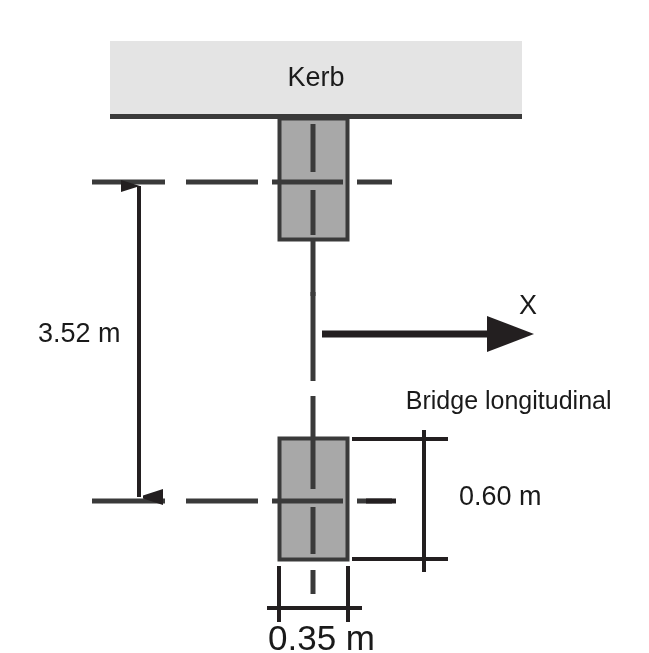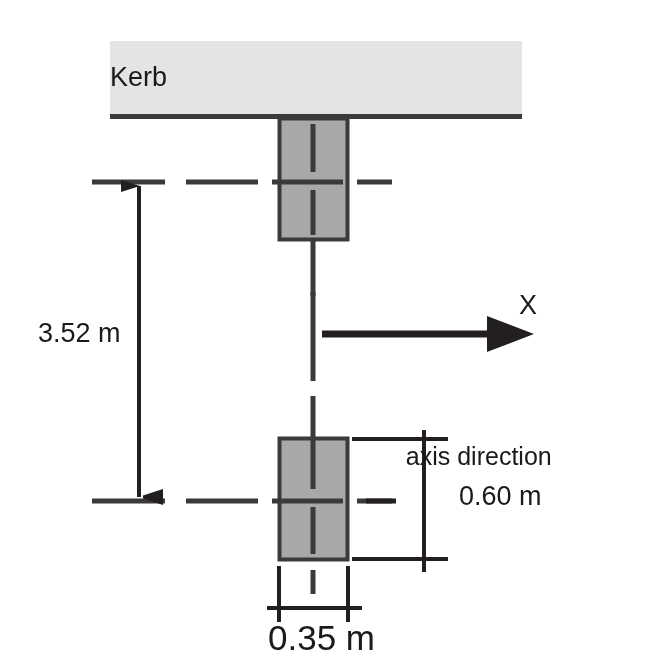--- a/index.html
+++ b/index.html
@@ -26,21 +26,21 @@
     position: absolute;
     color: #1a1a1a;
     font-family: "Liberation Sans", sans-serif;
     white-space: pre;
     line-height: 1.12;
   }
   #label-kerb {
     left: 110px;
     top: 62px;
     width: 412px;
-    text-align: left;
+    text-align: center;
     font-size: 27px;
   }
   #label-dim-vertical {
     left: 38px;
     top: 318px;
     font-size: 27px;
   }
   #label-axis-x {
     left: 519px;
     top: 290px;
@@ -142,21 +142,20 @@
 
   </svg>
 
   <div class="fig-label" id="label-kerb">Kerb</div>
 
   <div class="fig-label" id="label-dim-vertical">3.52 m</div>
 
   <div class="fig-label" id="label-axis-x">X</div>
 
   <div class="fig-label" id="label-axis-caption">
-    <br>
-    <span>axis direction</span>
+    <span>Bridge longitudinal</span><br>
   </div>
 
   <div class="fig-label" id="label-dim-height">0.60 m</div>
 
   <div class="fig-label" id="label-dim-width">0.35 m</div>
 
 </div>
 
 </body></html>

